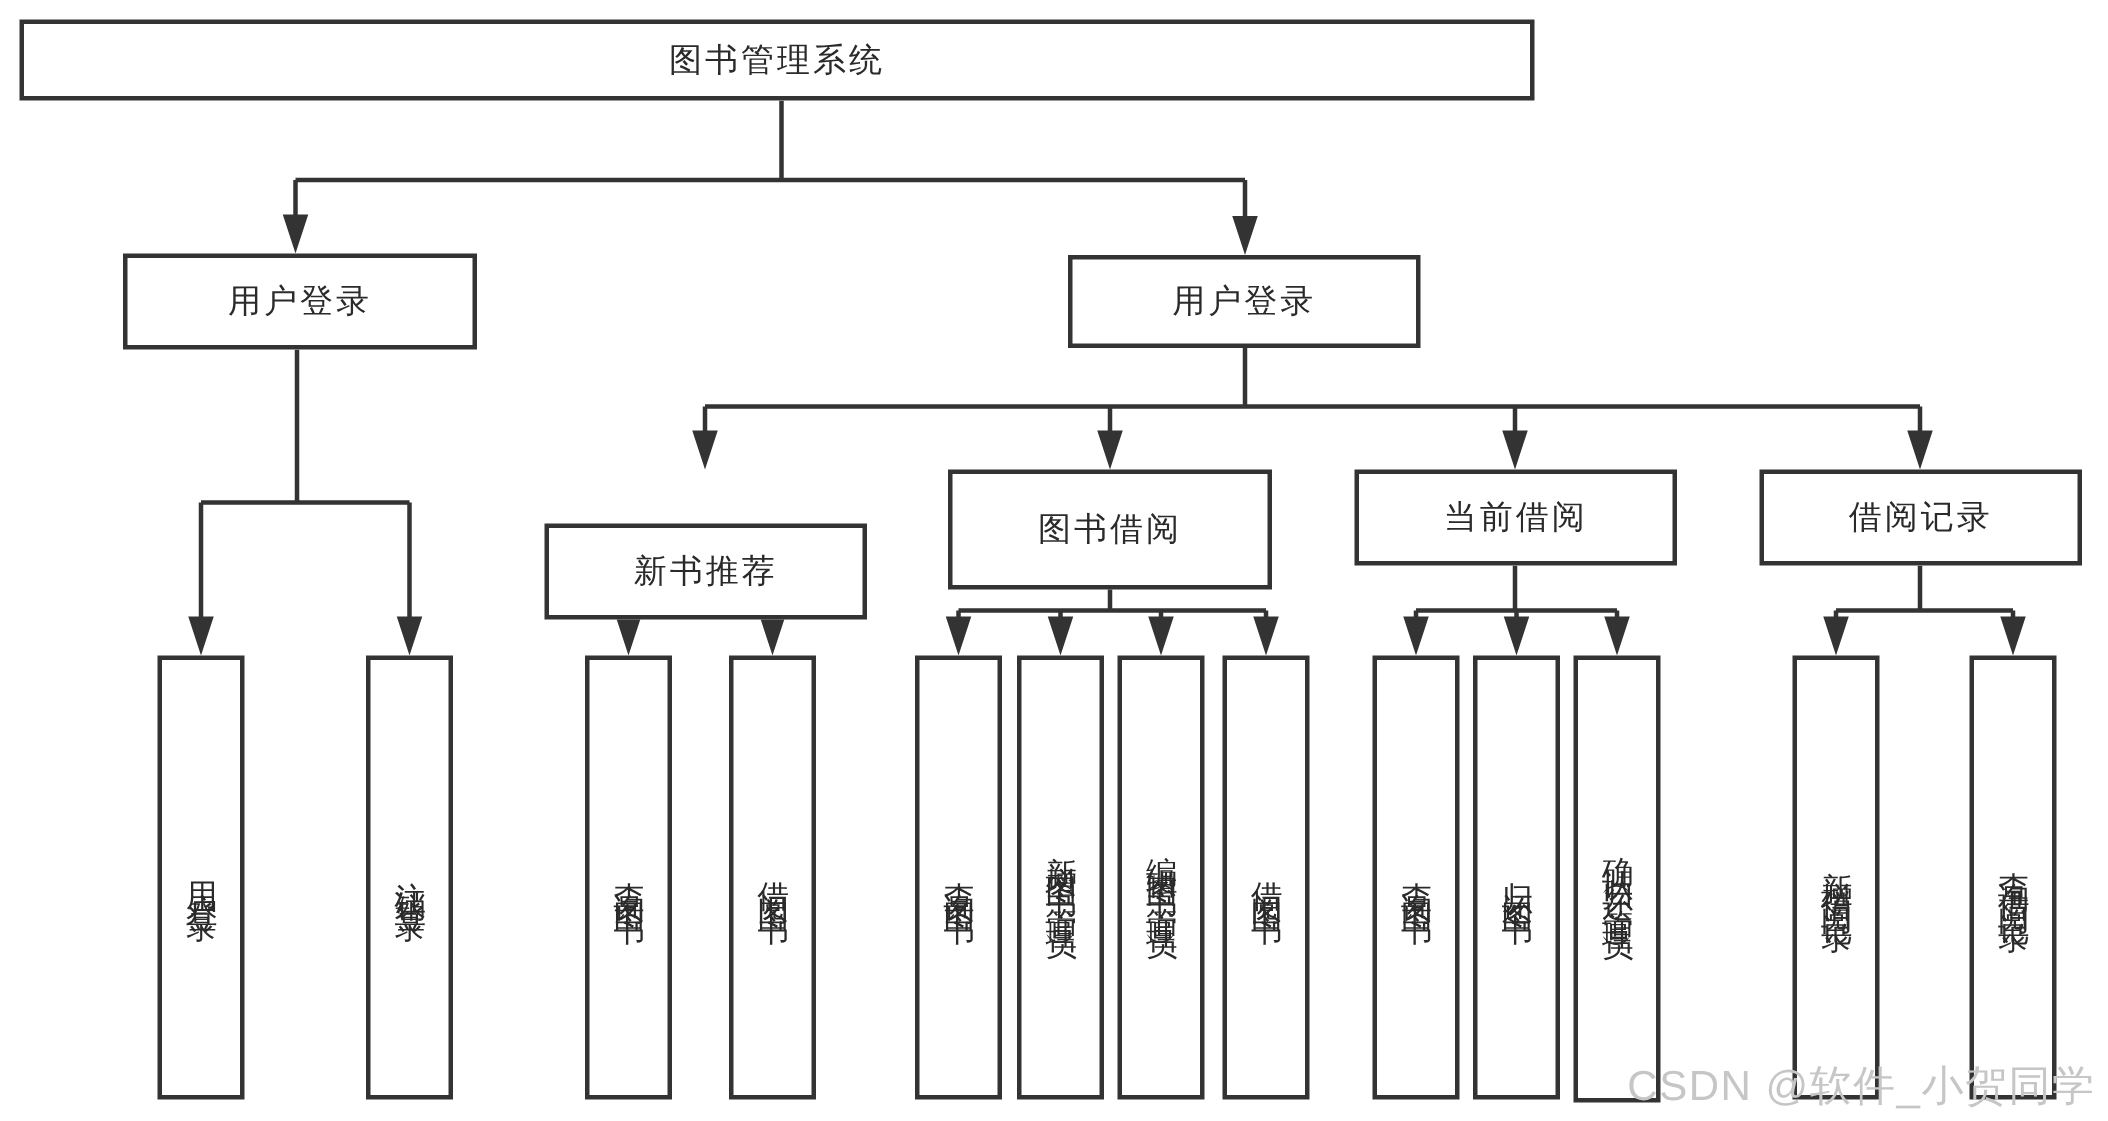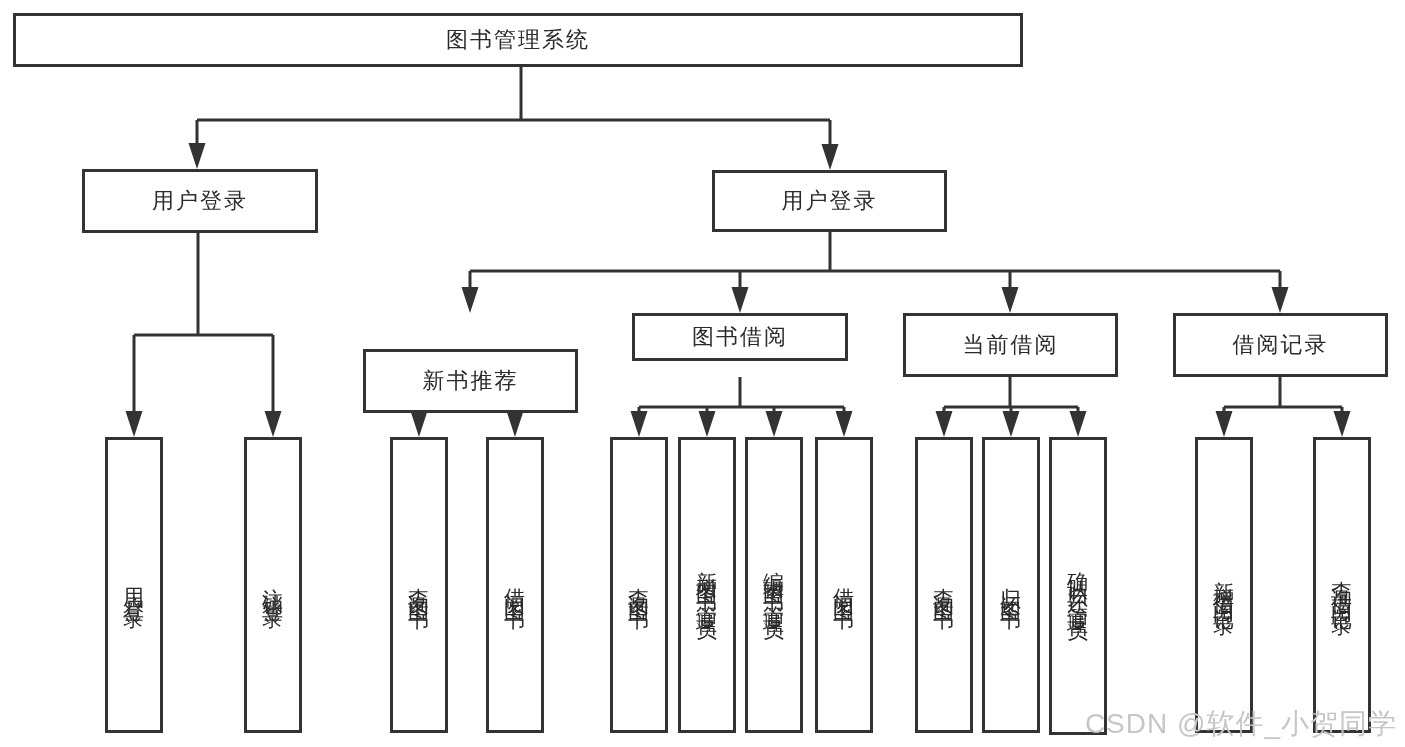--- a/index.html
+++ b/index.html
@@ -66,21 +66,21 @@
   <div class="node hnode" style="left:82px;top:169px;width:236px;height:64px;">
     <span>用户登录</span>
   </div>
   <div class="node hnode" style="left:712px;top:170px;width:235px;height:62px;">
     <span>用户登录</span>
   </div>
 
   <div class="node hnode" style="left:363px;top:313px;width:215px;height:64px;margin-top:36px;">
     <span>新书推荐</span>
   </div>
-  <div class="node hnode" style="left:632px;top:313px;width:216px;height:48px;">
+  <div class="node hnode" style="left:632px;top:313px;width:216px;height:80px;">
     <span>图书借阅</span>
   </div>
   <div class="node hnode" style="left:903px;top:313px;width:215px;height:64px;">
     <span>当前借阅</span>
   </div>
   <div class="node hnode" style="left:1173px;top:313px;width:215px;height:64px;text-align:right;">
     <span>借阅记录</span>
   </div>
 
   <div class="node vnode" style="left:105px;top:437px;width:58px;height:296px;">

